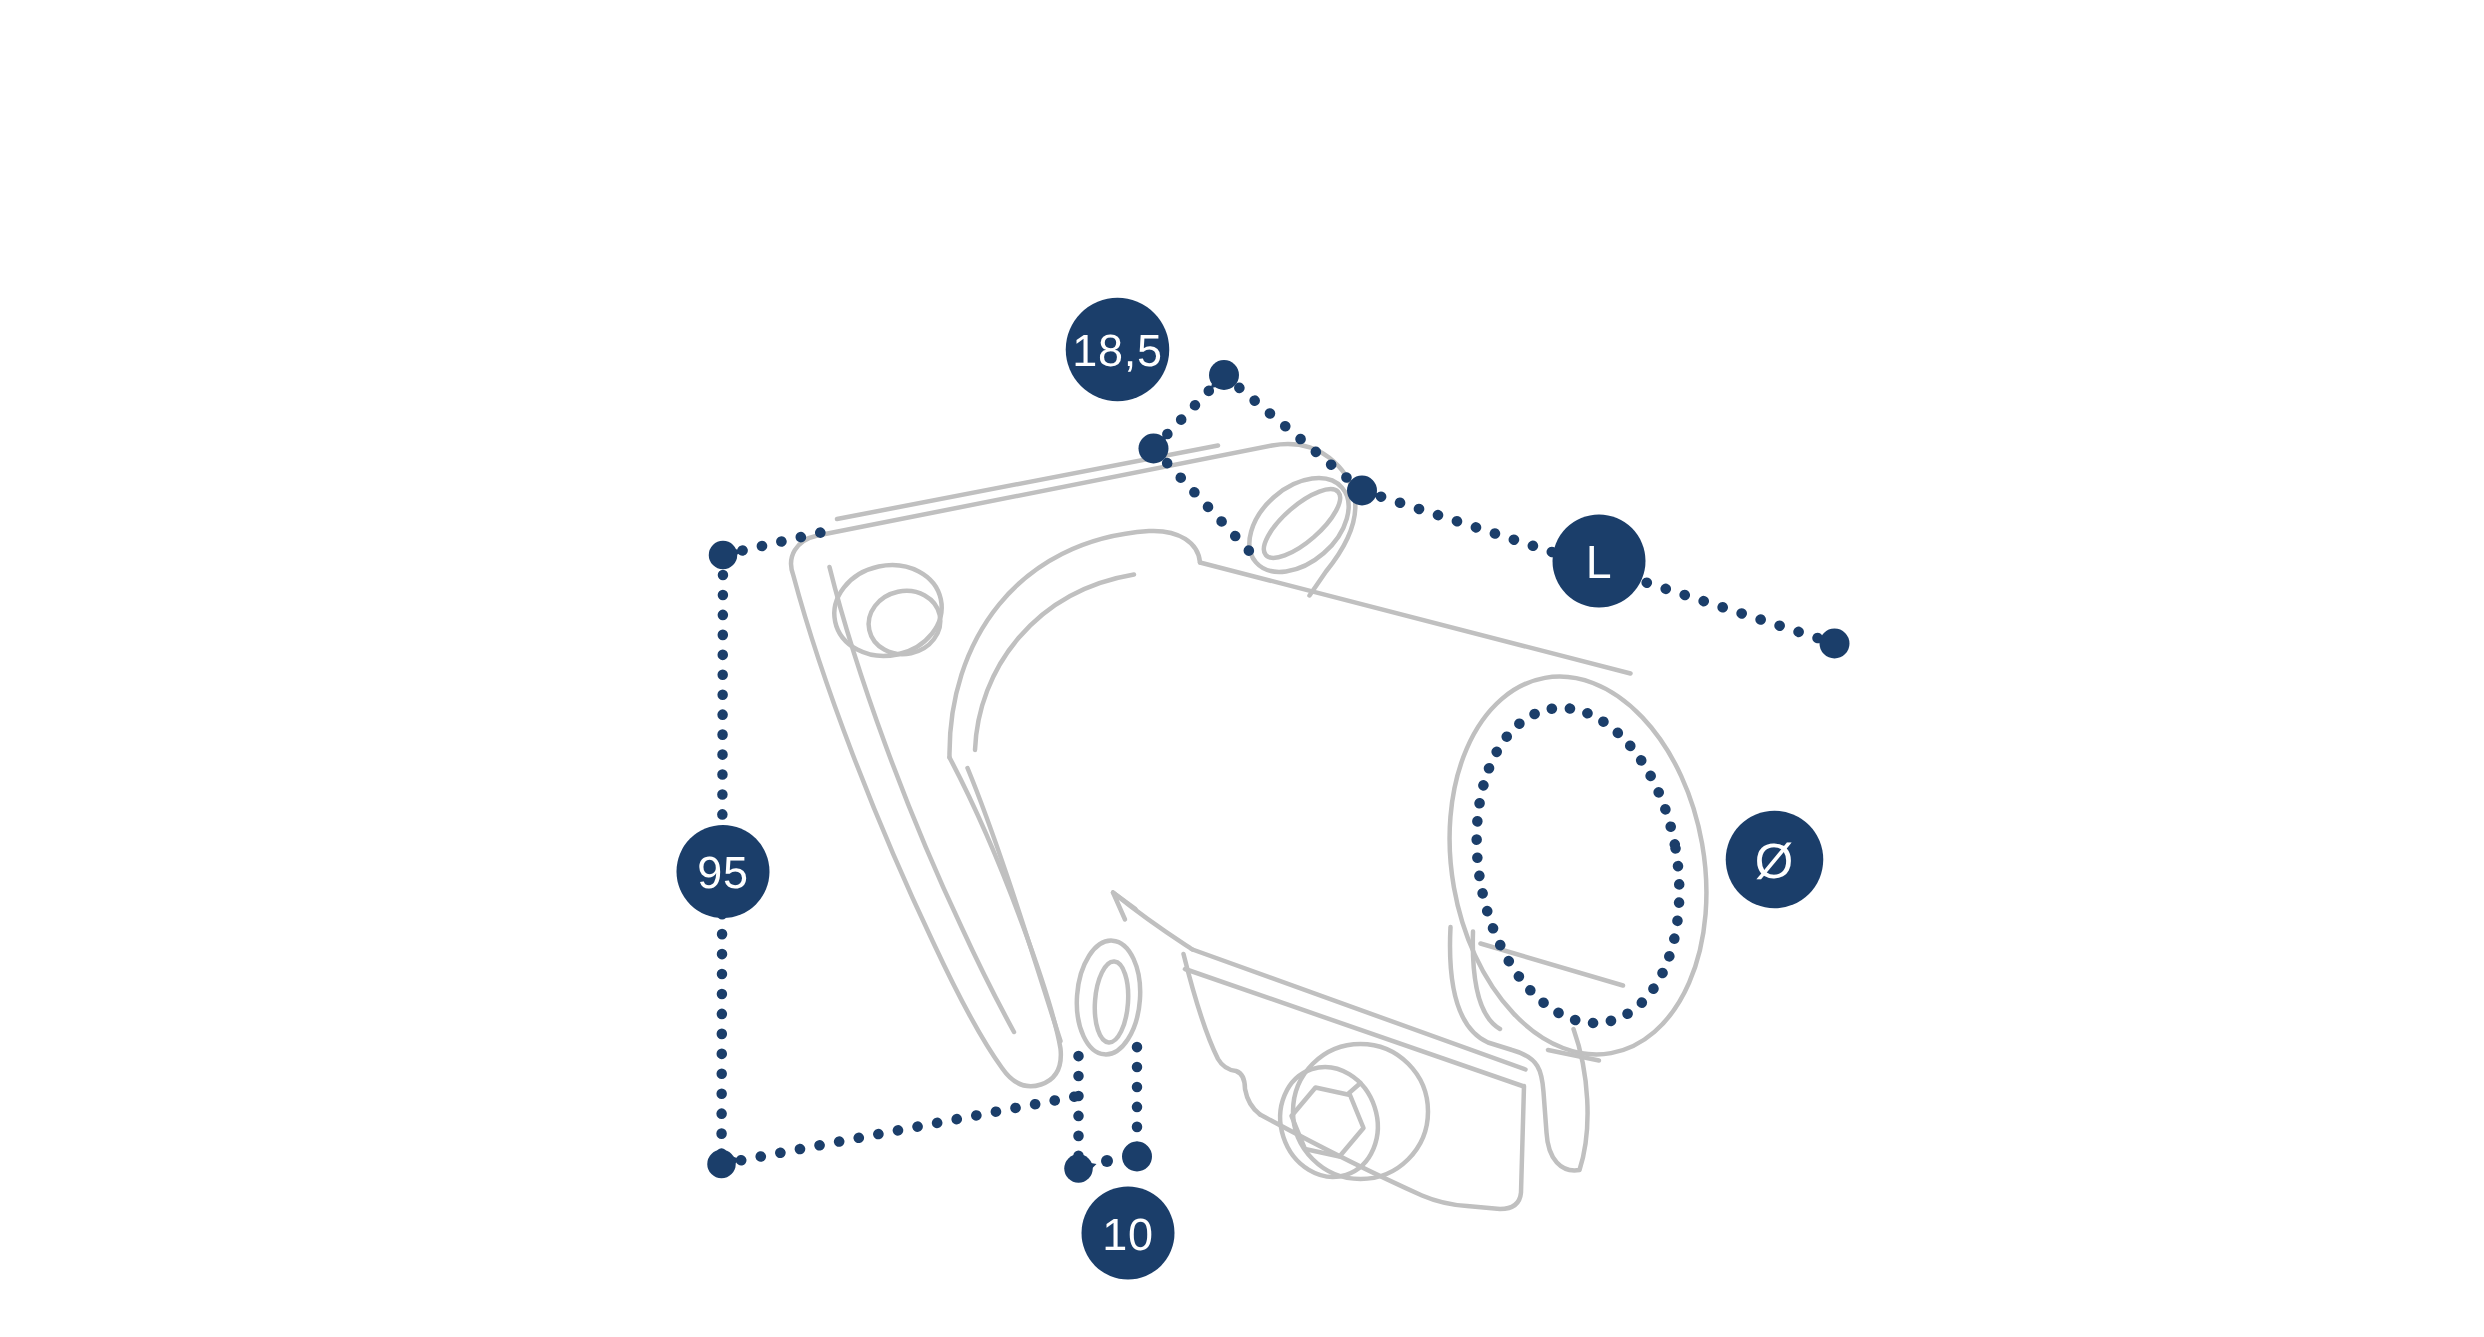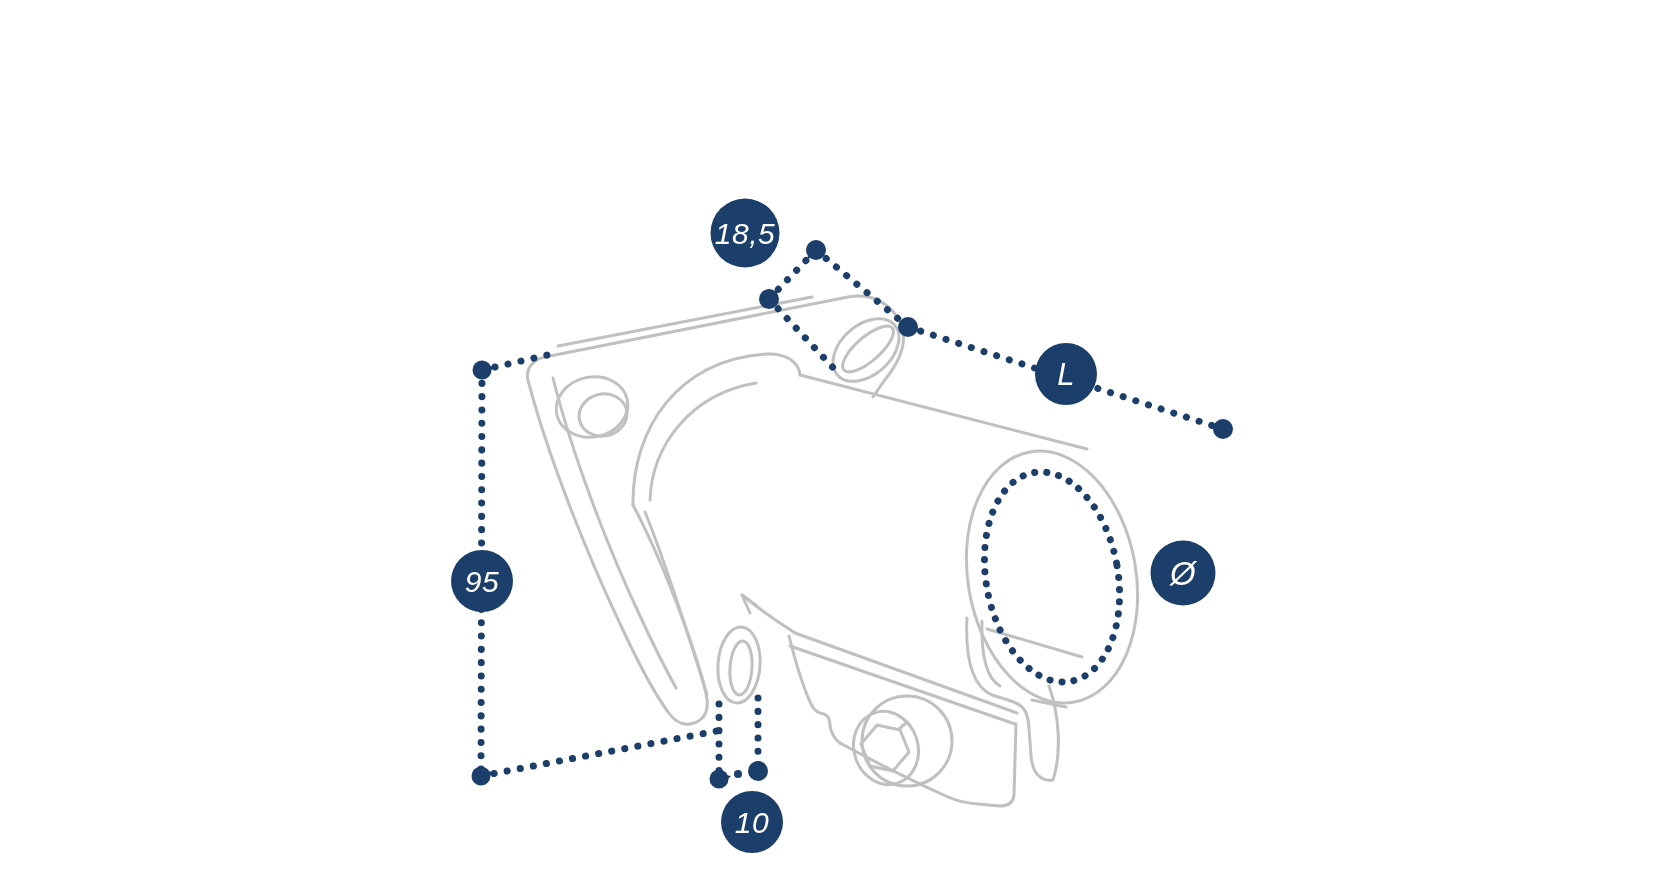--- a/index.html
+++ b/index.html
@@ -8,21 +8,21 @@
     --annotation:#1b3e6a;
     --label:#ffffff;
   }
   html,body{margin:0;padding:0;}
   body{
     width:1656px;height:891px;
     background:var(--background);
     overflow:hidden;
     font-family:"Liberation Sans",sans-serif;
   }
-  .stage{position:relative;width:1656px;height:679px;font-style:italic;}
+  .stage{position:relative;width:1656px;height:679px;}
   svg{display:block;}
   .gray{stroke:var(--drawing);stroke-width:3;fill:none;stroke-linecap:round;stroke-linejoin:round;}
   .dotline{stroke:var(--annotation);stroke-width:7;fill:none;stroke-linecap:round;stroke-dasharray:0.1 13.2;}
   .dotline-fine{stroke:var(--annotation);stroke-width:7;fill:none;stroke-linecap:round;stroke-dasharray:0.1 12;}
   .ndot{fill:var(--annotation);stroke:none;}
   .badge{fill:var(--annotation);stroke:none;}
   .badge-label{
     fill:var(--label);
     font-family:"Liberation Sans",sans-serif;
     font-weight:400;

